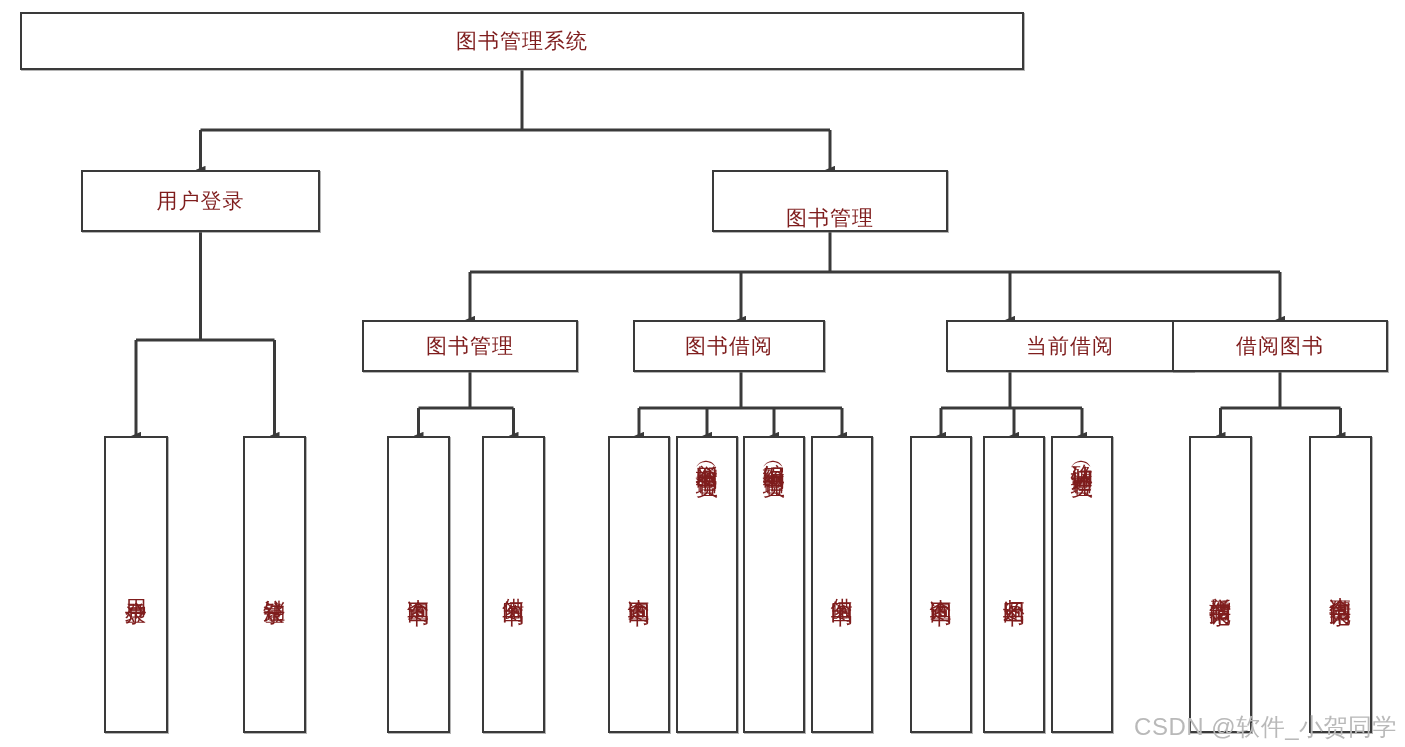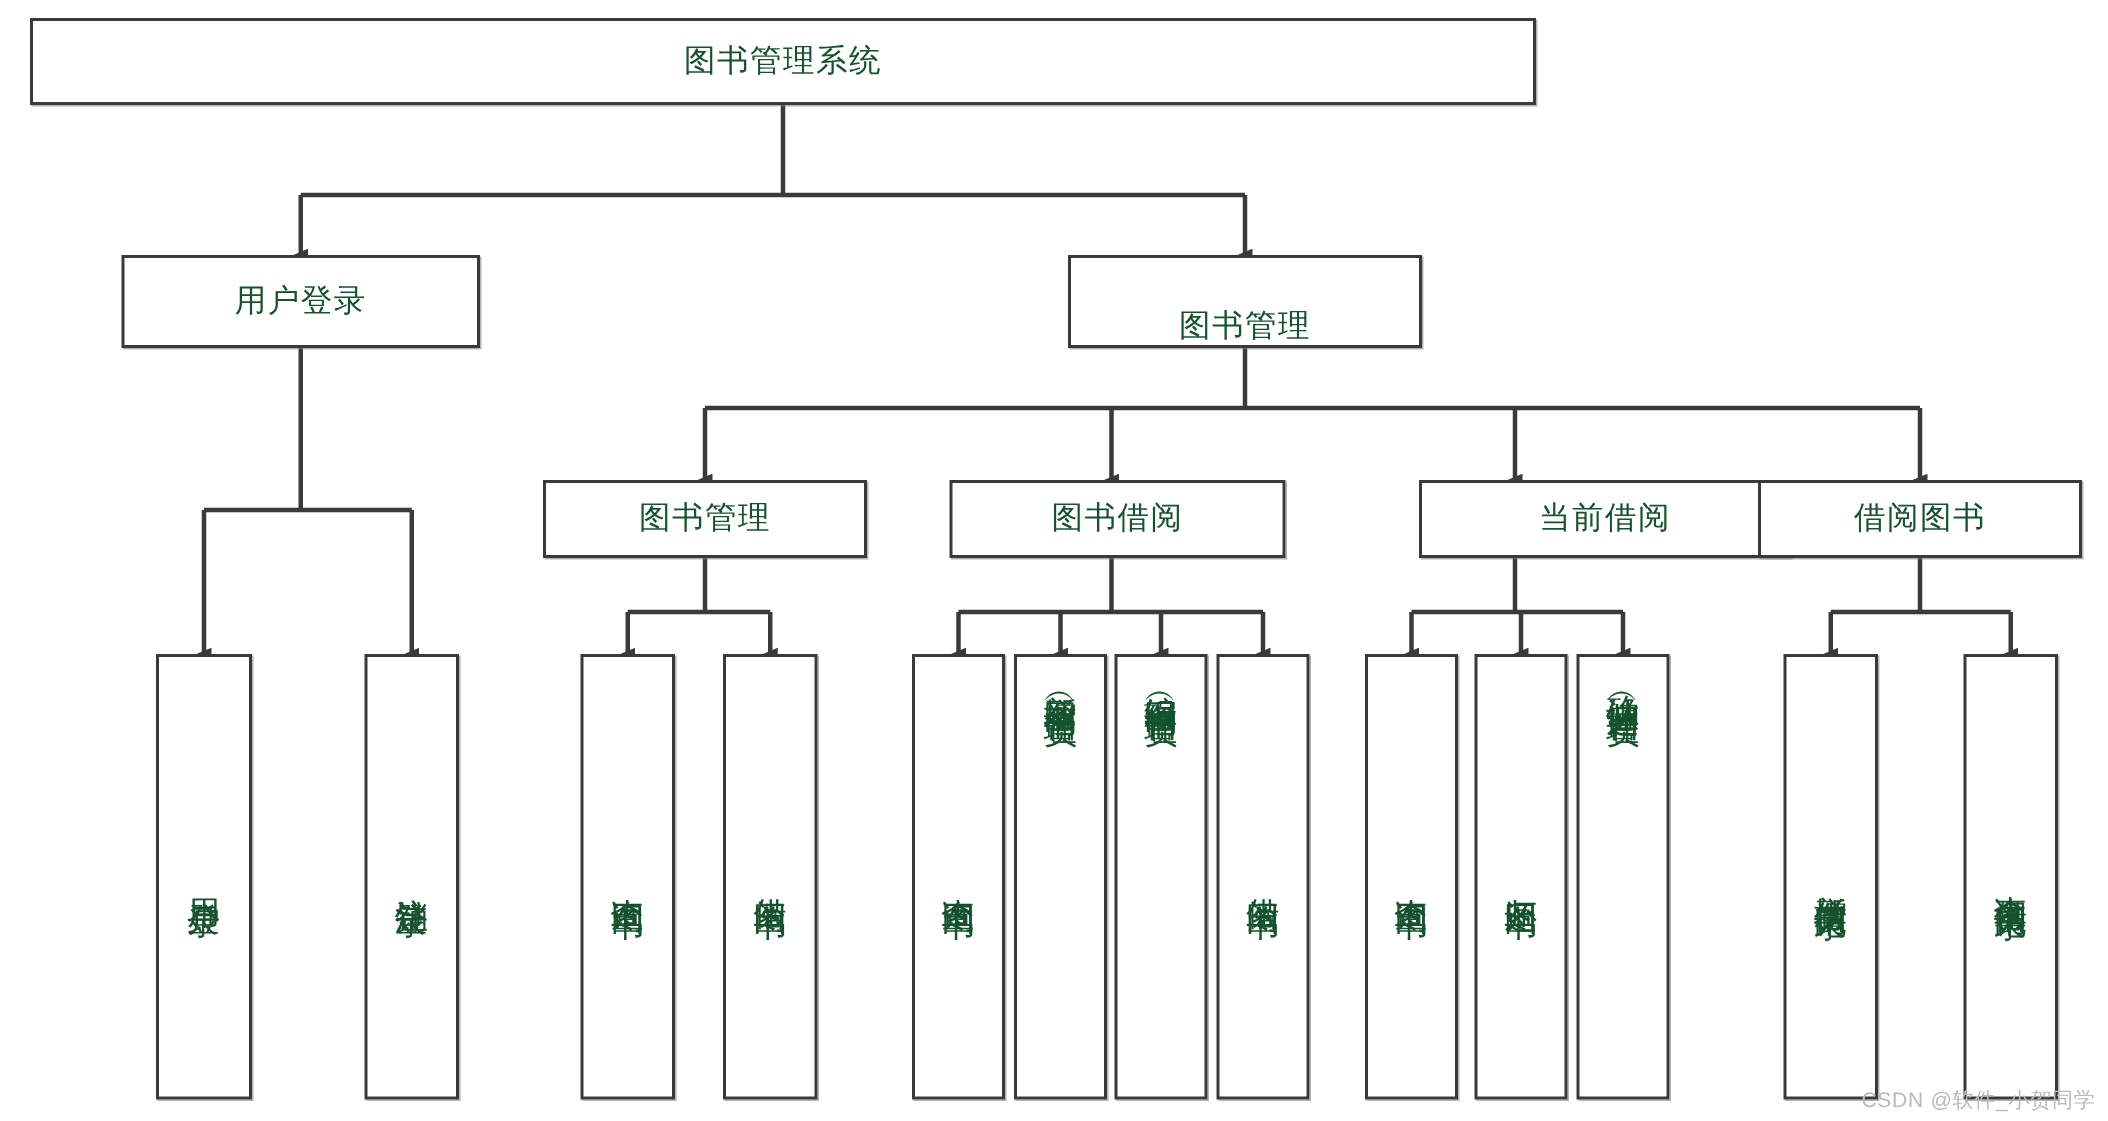--- a/index.html
+++ b/index.html
@@ -29,21 +29,21 @@
     position: absolute;
     box-sizing: border-box;
     background: #ffffff;
     border: 2px solid #3a3a3a;
     box-shadow: 1px 1px 0 rgba(120,120,120,0.55);
     display: flex;
     align-items: center;
     justify-content: center;
   }
   .node .label {
-    color: #14532d;
+    color: #7f1d1d;
     font-size: 21px;
     line-height: 1.16;
     letter-spacing: 1px;
     white-space: nowrap;
     text-align: center;
   }
   .node.vertical .label {
     writing-mode: vertical-rl;
     text-orientation: upright;
     font-size: 22px;
@@ -57,21 +57,21 @@
   }
   .node.vertical.mid {
     align-items: center;
     padding-top: 0;
   }
   .watermark {
     position: absolute;
     right: 8px;
     bottom: 4px;
     color: #b9b9b9;
-    font-size: 14px;
+    font-size: 24px;
     letter-spacing: 0.5px;
     white-space: nowrap;
   }
 </style>
 </head>
 <body>
 
 <div id="canvas">
 
   <svg class="wires" viewBox="0 0 1405 747" xmlns="http://www.w3.org/2000/svg">
@@ -123,21 +123,21 @@
       </div>
       <div class="node" style="left: 81px; top: 170px; width: 239px; height: 62px;">
         <span class="label">用户登录</span>
       </div>
       <div class="node" style="left: 712px; top: 170px; width: 236px; height: 62px; align-items: flex-end;">
         <span class="label">图书管理</span>
       </div>
       <div class="node" style="left: 362px; top: 320px; width: 216px; height: 52px;">
         <span class="label">图书管理</span>
       </div>
-      <div class="node" style="left: 633px; top: 320px; width: 224px; height: 52px;">
+      <div class="node" style="left: 633px; top: 320px; width: 192px; height: 52px;">
         <span class="label">图书借阅</span>
       </div>
       <div class="node" style="left: 946px; top: 320px; width: 248px; height: 52px;">
         <span class="label">当前借阅</span>
       </div>
       <div class="node" style="left: 1172px; top: 320px; width: 216px; height: 52px;">
         <span class="label">借阅图书</span>
       </div>
       <div class="node vertical mid" style="left: 104px; top: 436px; width: 64px; height: 297px;">
         <span class="label">用户登录</span>

